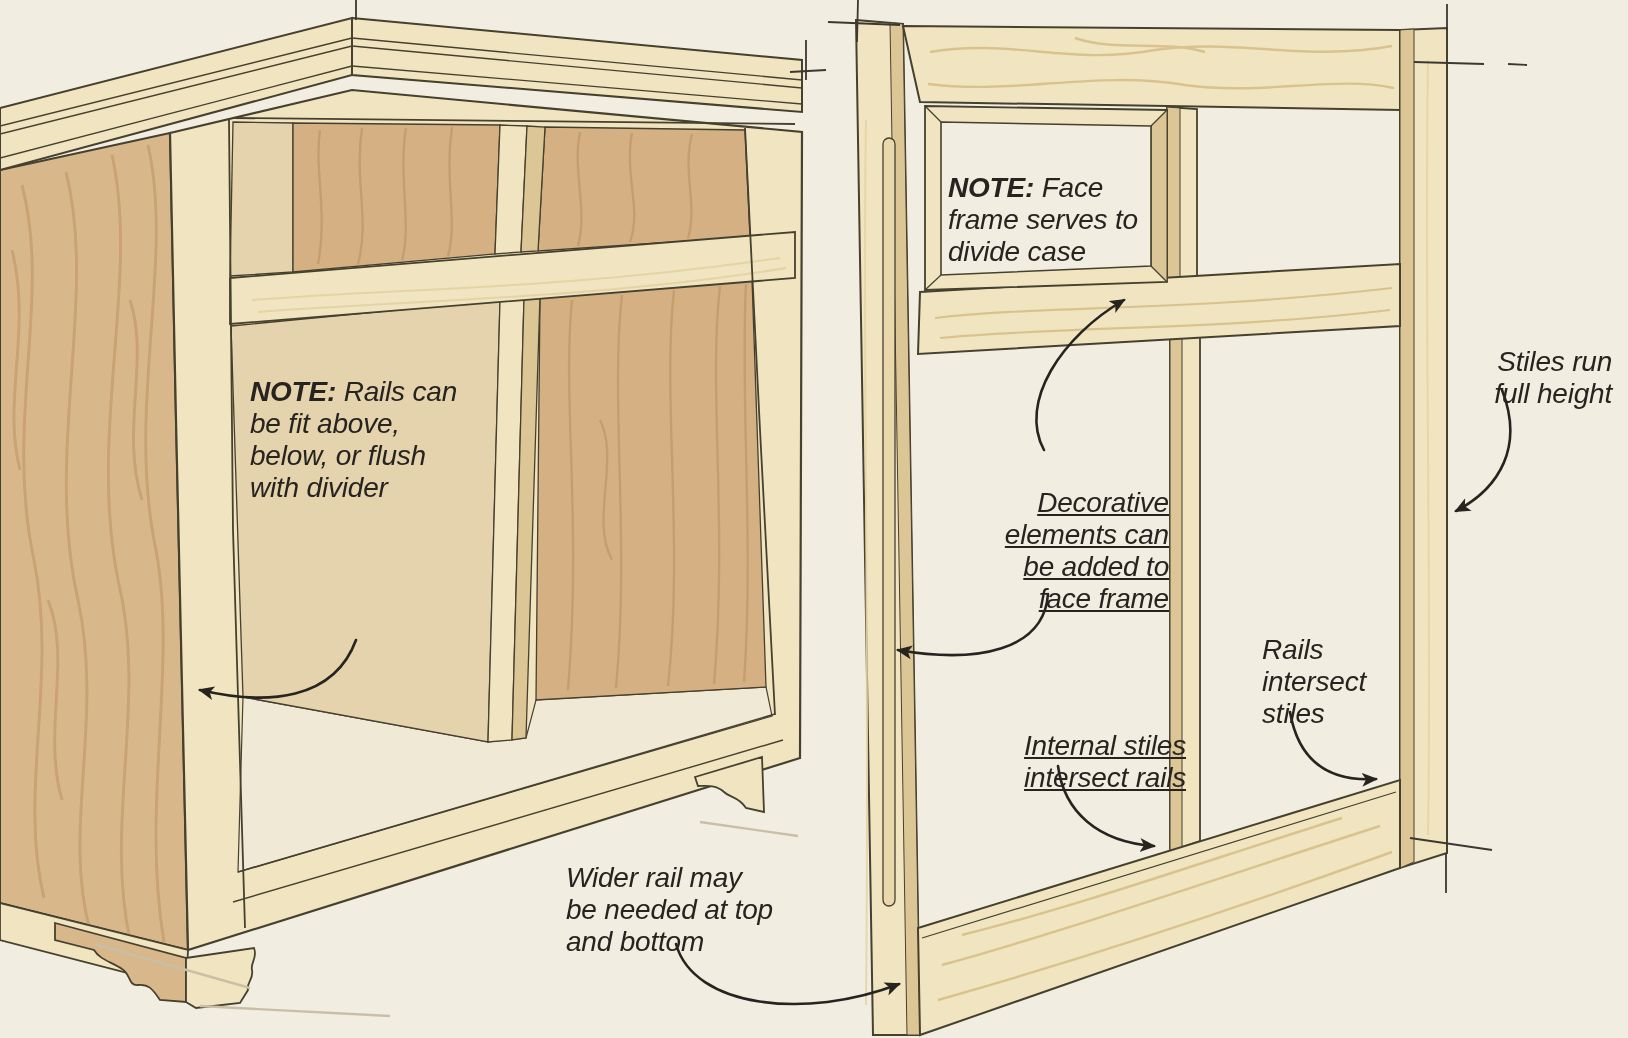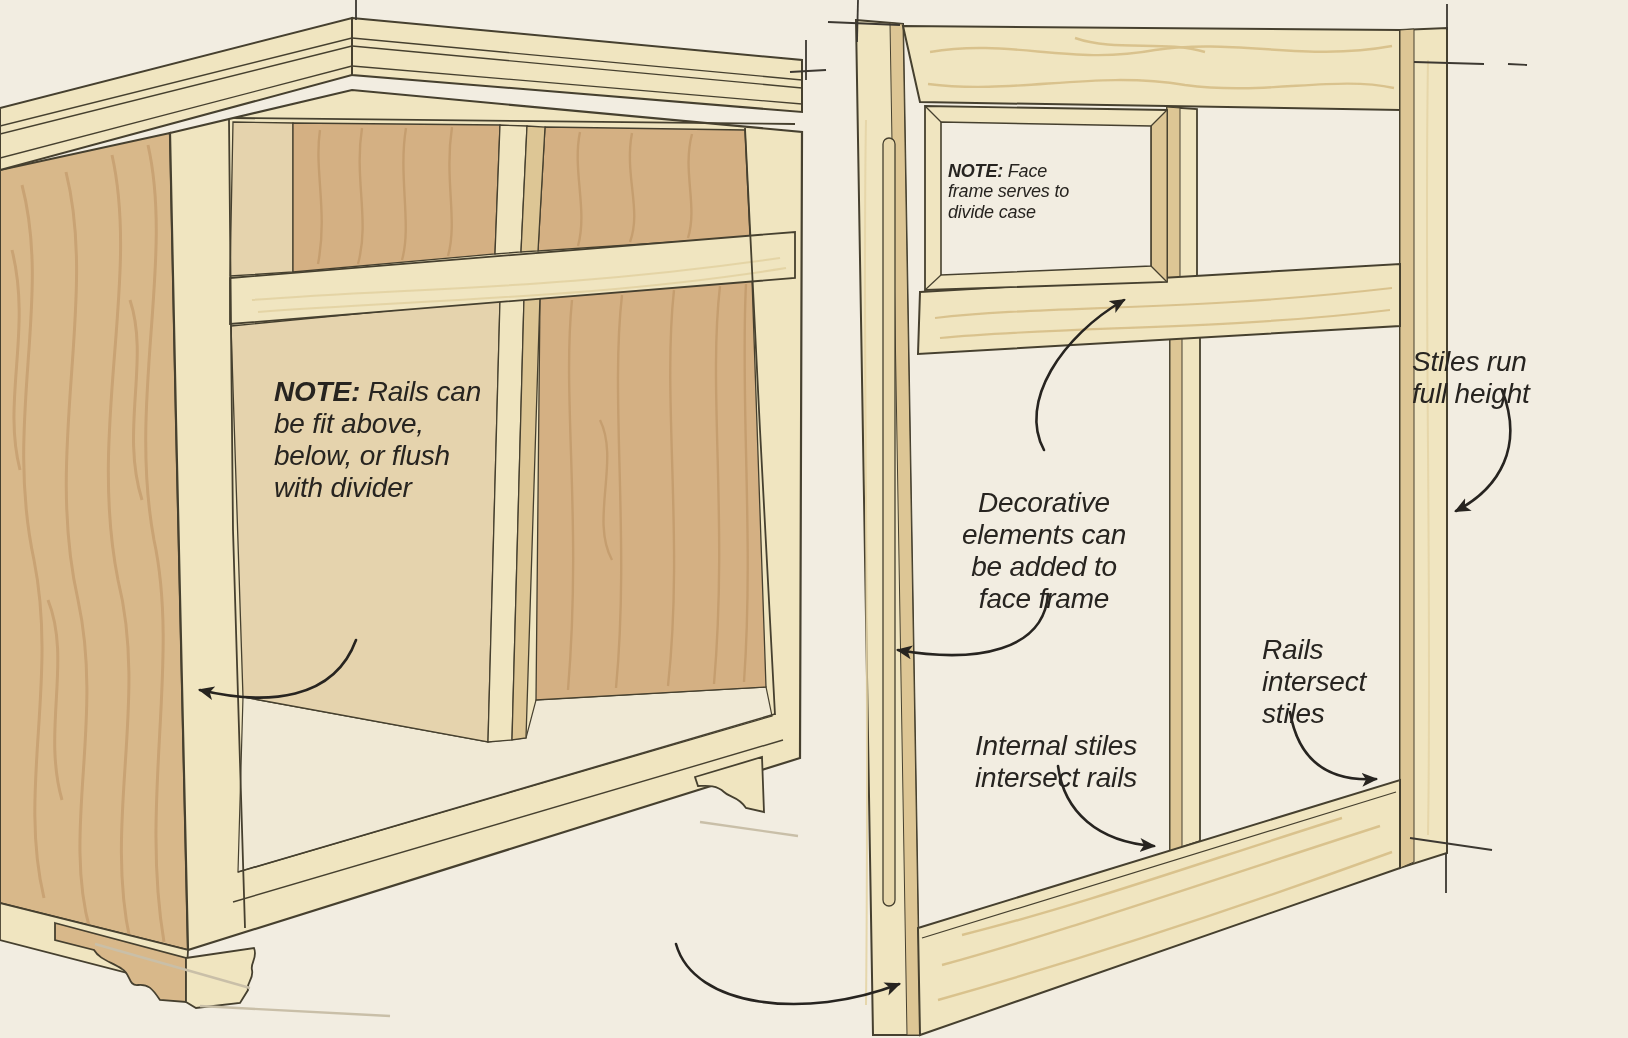--- a/index.html
+++ b/index.html
@@ -12,23 +12,23 @@
   .label{
     position:absolute;
     font-style:italic;
     font-size:28px;
     line-height:1.14;
     letter-spacing:-0.2px;
     color:var(--ink,#272420);
     white-space:pre-line;
   }
   .label .note-prefix{font-weight:bold;font-style:italic;}
-  .align-right{}
-  .align-center{text-align:center;}
-  .fs-27{font-size:18px;}
+  .align-right{text-align:right;}
+  .align-center{text-align:right;text-decoration:underline;}
+  .fs-27{font-size:28px;}
 </style>
 </head>
 <body>
 
 <div class="stage">
 
 <svg width="1628" height="1038" viewBox="0 0 1628 1038">
   <defs>
     <marker id="ah" markerUnits="userSpaceOnUse" markerWidth="20" markerHeight="18" refX="14" refY="7" orient="auto">
       <path d="M0,0 L16,7 L0,14 L4,7 Z" fill="var(--ink,#272420)"></path>
@@ -208,28 +208,33 @@
     <path d="M356,640 C334,700 268,706 200,690" marker-end="url(#ah)"></path>
     <path d="M676,944 C694,1008 806,1020 899,984" marker-end="url(#ah)"></path>
     <path d="M1044,450 C1018,402 1062,336 1124,300" marker-end="url(#ah)"></path>
     <path d="M1048,594 C1044,650 978,664 898,650" marker-end="url(#ah)"></path>
     <path d="M1502,390 C1524,446 1500,488 1456,511" marker-end="url(#ah)"></path>
     <path d="M1290,712 C1298,758 1326,782 1376,779" marker-end="url(#ah)"></path>
     <path d="M1058,766 C1064,812 1098,842 1154,846" marker-end="url(#ah)"></path>
   </g>
 </svg>
 
-  <div class="label" style="left:250px;top:344px;width:230px;margin-left:24px;">
+  <div class="label" style="left:250px;top:344px;width:230px;">
     <span class="note-prefix">NOTE:</span><span> Rails can
 be fit above,
 below, or flush
 with divider</span>
   </div>
 
 
+  <div class="label" style="left:566px;top:830px;width:320px;">
+    <span>Wider rail may
+be needed at top
+and bottom</span>
+  </div>
 
   <div class="label fs-27" style="left:948px;top:140px;width:215px;">
     <span class="note-prefix">NOTE:</span><span> Face
 frame serves to
 divide case</span>
   </div>
 
   <div class="label align-right" style="left:1412px;top:314px;width:200px;">
     <span>Stiles run
 full height</span>

